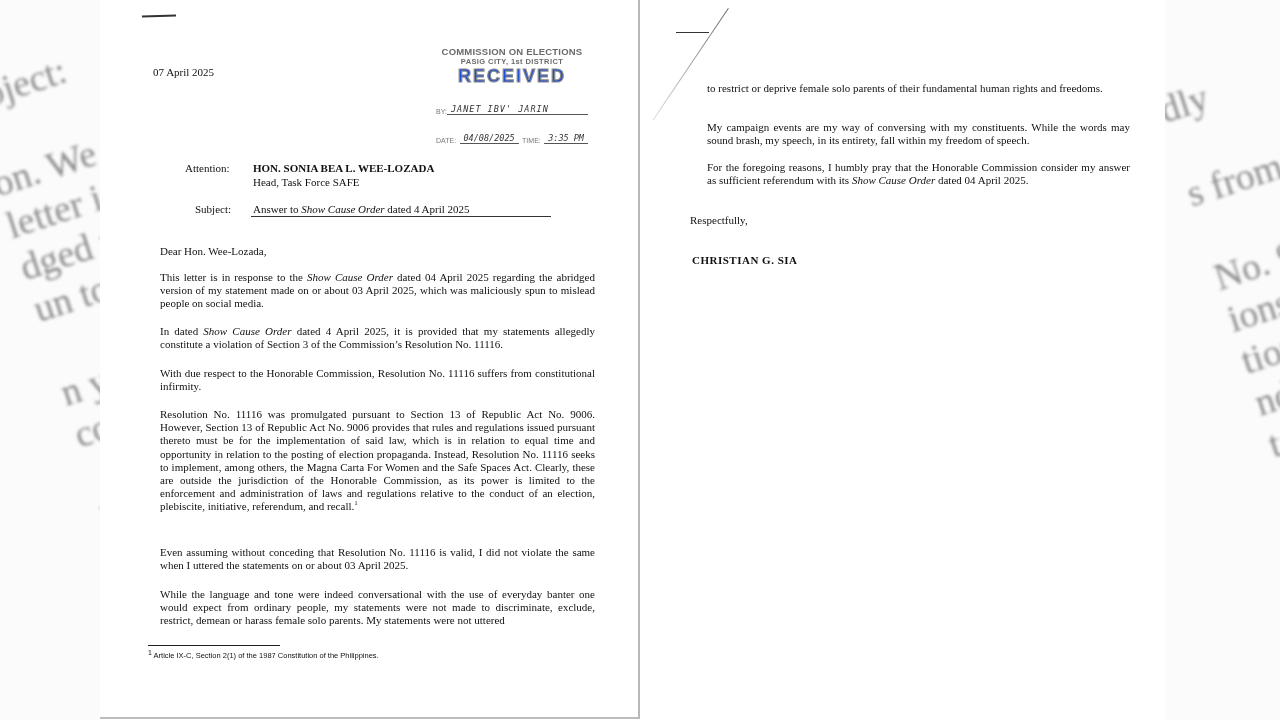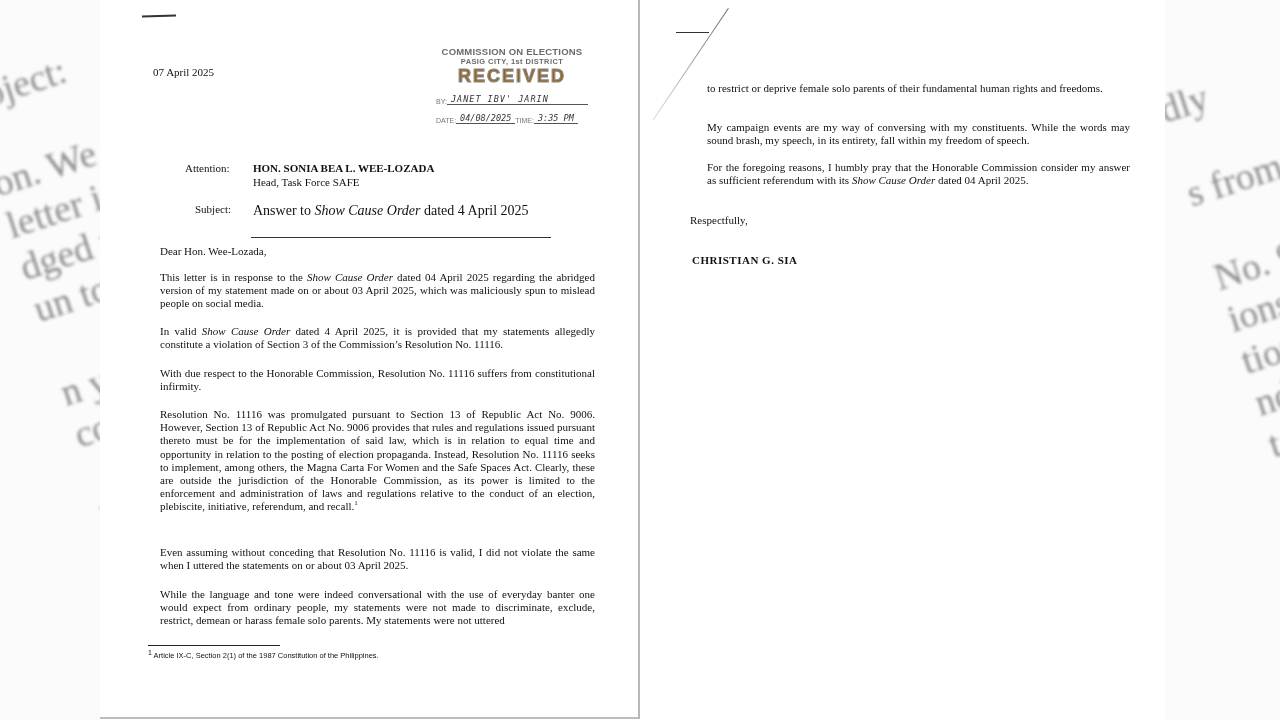--- a/index.html
+++ b/index.html
@@ -30,31 +30,31 @@
   .abs { position: absolute; }
   .mark-top { left: 42px; top: 15px; width: 34px; height: 0; border-top: 2px solid #333; transform: rotate(-2deg); }
 
   .date { left: 53px; top: 66px; font-size: 11px; }
   .addr { left: 53px; top: 93px; font-size: 11px; line-height: 13.5px; }
   .addr .bold { font-weight: bold; }
 
   .stamp { left: 336px; top: 47px; width: 152px; font-family: "Liberation Sans", "DejaVu Sans", sans-serif; color: #6a6a6a; }
   .stamp .s1 { font-size: 9.5px; font-weight: bold; letter-spacing: 0.2px; text-align: center; line-height: 10px; }
   .stamp .s2 { font-size: 7.5px; font-weight: bold; text-align: center; line-height: 9px; letter-spacing: 0.4px; }
-  .stamp .s3 { font-size: 18px; font-weight: bold; text-align: center; color: #a16207; -webkit-text-stroke: 1.2px #8a8a8a; letter-spacing: 2px; line-height: 20px; }
-  .stamp .row { font-size: 7px; display: flex; align-items: flex-end; margin-top: 8px; }
+  .stamp .s3 { font-size: 18px; font-weight: bold; text-align: center; color: #1d4ed8; -webkit-text-stroke: 1.2px #8a8a8a; letter-spacing: 2px; line-height: 20px; }
+  .stamp .row { font-size: 7px; display: flex; align-items: flex-end; margin-top: 18px; justify-content: space-between; }
   .stamp .row .lbl { color: #777; }
   .stamp .row .val { font-family: "DejaVu Sans Mono", monospace; font-size: 8.5px; color: #333; border-bottom: 1px solid #555; padding: 0 4px; font-style: italic; }
   .stamp .by .val { flex: 1; letter-spacing: 1px; }
 
   .attn-label { left: 85px; top: 162px; font-size: 11px; }
   .attn-name { left: 153px; top: 162px; font-size: 11px; font-weight: bold; }
   .attn-title { left: 153px; top: 176px; font-size: 11px; }
   .subj-label { left: 95px; top: 203px; font-size: 11px; text-align: right; }
-  .subj-val { left: 151px; top: 203px; width: 298px; font-size: 14px; border-bottom: 1px solid #333; padding-left: 2px; padding-bottom: 18px; }
+  .subj-val { left: 151px; top: 203px; width: 298px; font-size: 11px; border-bottom: 1px solid #333; padding-left: 2px; padding-bottom: 1px; }
 
   .body-text { left: 60px; width: 435px; font-size: 11px; line-height: 13.2px; text-align: justify; }
   .p-salute { top: 245px; }
   .p1 { top: 271px; }
   .p2 { top: 325px; }
   .p3 { top: 367px; }
   .p4 { top: 408px; }
   .p5 { top: 546px; }
   .p6 { top: 588px; }
   .fn-rule { left: 48px; top: 645px; width: 132px; border-top: 1px solid #222; }
@@ -130,21 +130,21 @@
 
   <div class="abs attn-label">Attention:</div>
   <div class="abs attn-name">HON. SONIA BEA L. WEE-LOZADA</div>
   <div class="abs attn-title">Head, Task Force SAFE</div>
 
   <div class="abs subj-label">Subject:</div>
   <div class="abs subj-val"><span>Answer to </span><em>Show Cause Order</em><span> dated 4 April 2025</span></div>
 
   <div class="abs body-text p-salute">Dear Hon. Wee-Lozada,</div>
   <div class="abs body-text p1"><span>This letter is in response to the </span><em>Show Cause Order</em><span> dated 04 April 2025 regarding the abridged version of my statement made on or about 03 April 2025, which was maliciously spun to mislead people on social media.</span></div>
-  <div class="abs body-text p2"><span>In valid </span><em>Show Cause Order</em><span> dated 4 April 2025, it is provided that my statements allegedly constitute a violation of Section 3 of the Commission’s Resolution No. 11116.</span></div>
+  <div class="abs body-text p2"><span>In dated </span><em>Show Cause Order</em><span> dated 4 April 2025, it is provided that my statements allegedly constitute a violation of Section 3 of the Commission’s Resolution No. 11116.</span></div>
   <div class="abs body-text p3">With due respect to the Honorable Commission, Resolution No. 11116 suffers from constitutional infirmity.</div>
   <div class="abs body-text p4"><span>Resolution No. 11116 was promulgated pursuant to Section 13 of Republic Act No. 9006. However, Section 13 of Republic Act No. 9006 provides that rules and regulations issued pursuant thereto must be for the implementation of said law, which is in relation to equal time and opportunity in relation to the posting of election propaganda. Instead, Resolution No. 11116 seeks to implement, among others, the Magna Carta For Women and the Safe Spaces Act. Clearly, these are outside the jurisdiction of the Honorable Commission, as its power is limited to the enforcement and administration of laws and regulations relative to the conduct of an election, plebiscite, initiative, referendum, and recall.</span><sup>1</sup></div>
   <div class="abs body-text p5">Even assuming without conceding that Resolution No. 11116 is valid, I did not violate the same when I uttered the statements on or about 03 April 2025.</div>
   <div class="abs body-text p6">While the language and tone were indeed conversational with the use of everyday banter one would expect from ordinary people, my statements were not made to discriminate, exclude, restrict, demean or harass female solo parents. My statements were not uttered</div>
 
   <div class="abs fn-rule"></div>
   <div class="abs fn"><sup>1</sup><span> Article IX-C, Section 2(1) of the 1987 Constitution of the Philippines.</span></div>
 </div>
 
 <div class="page page-right">

